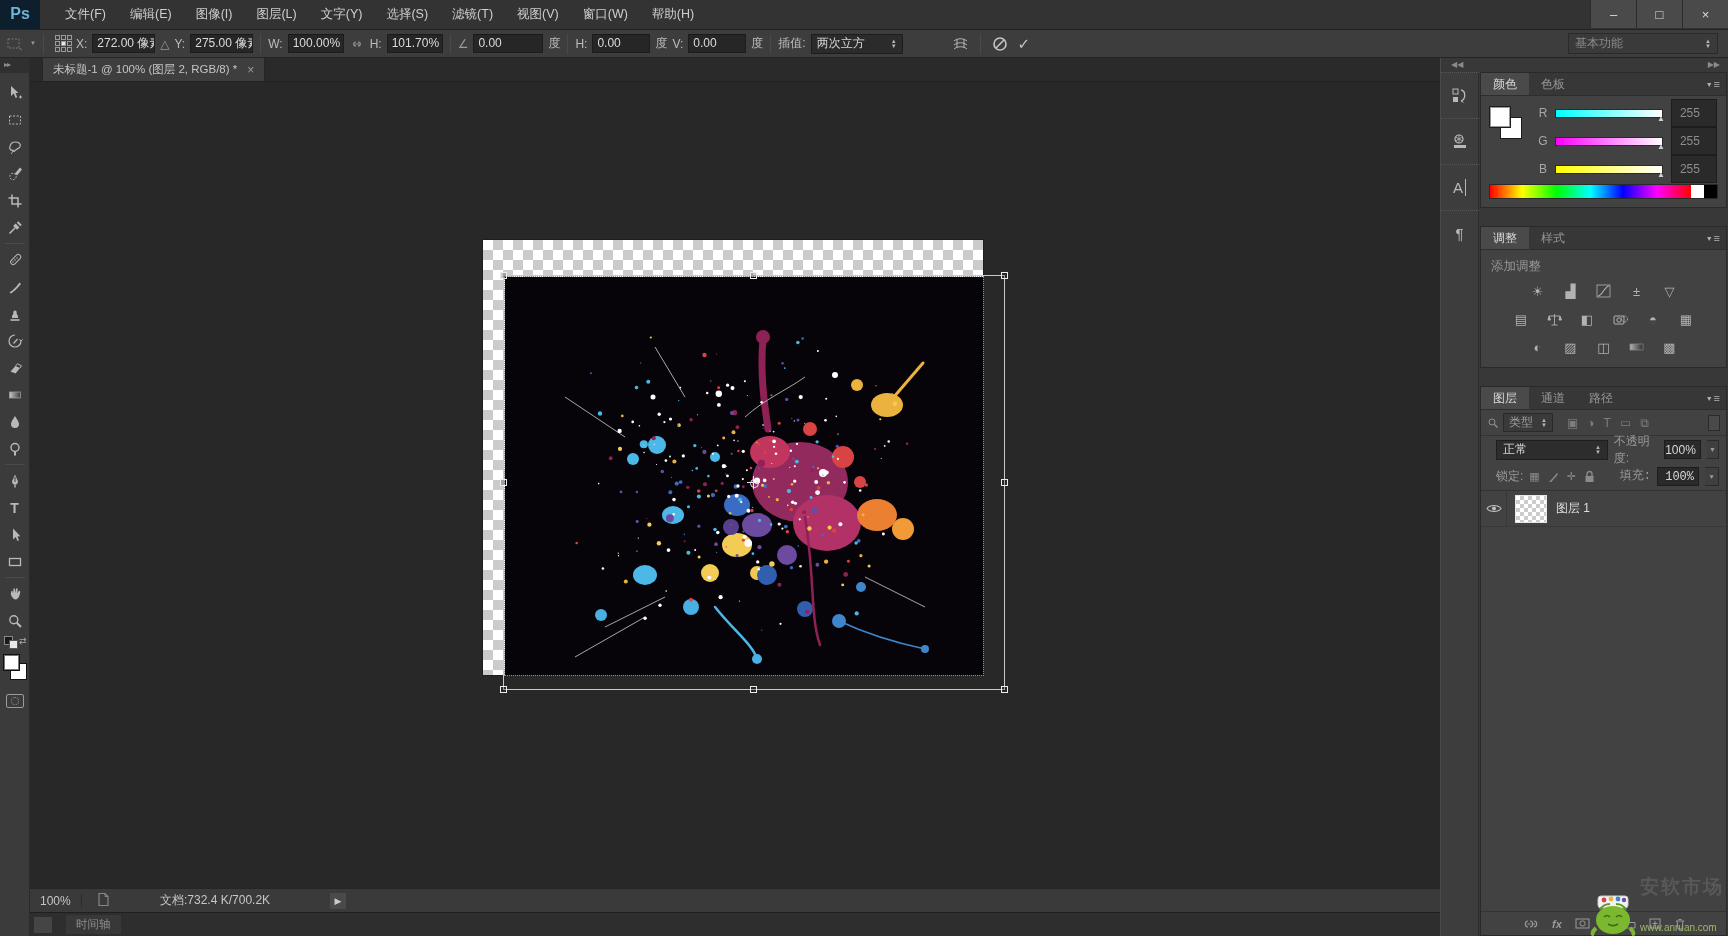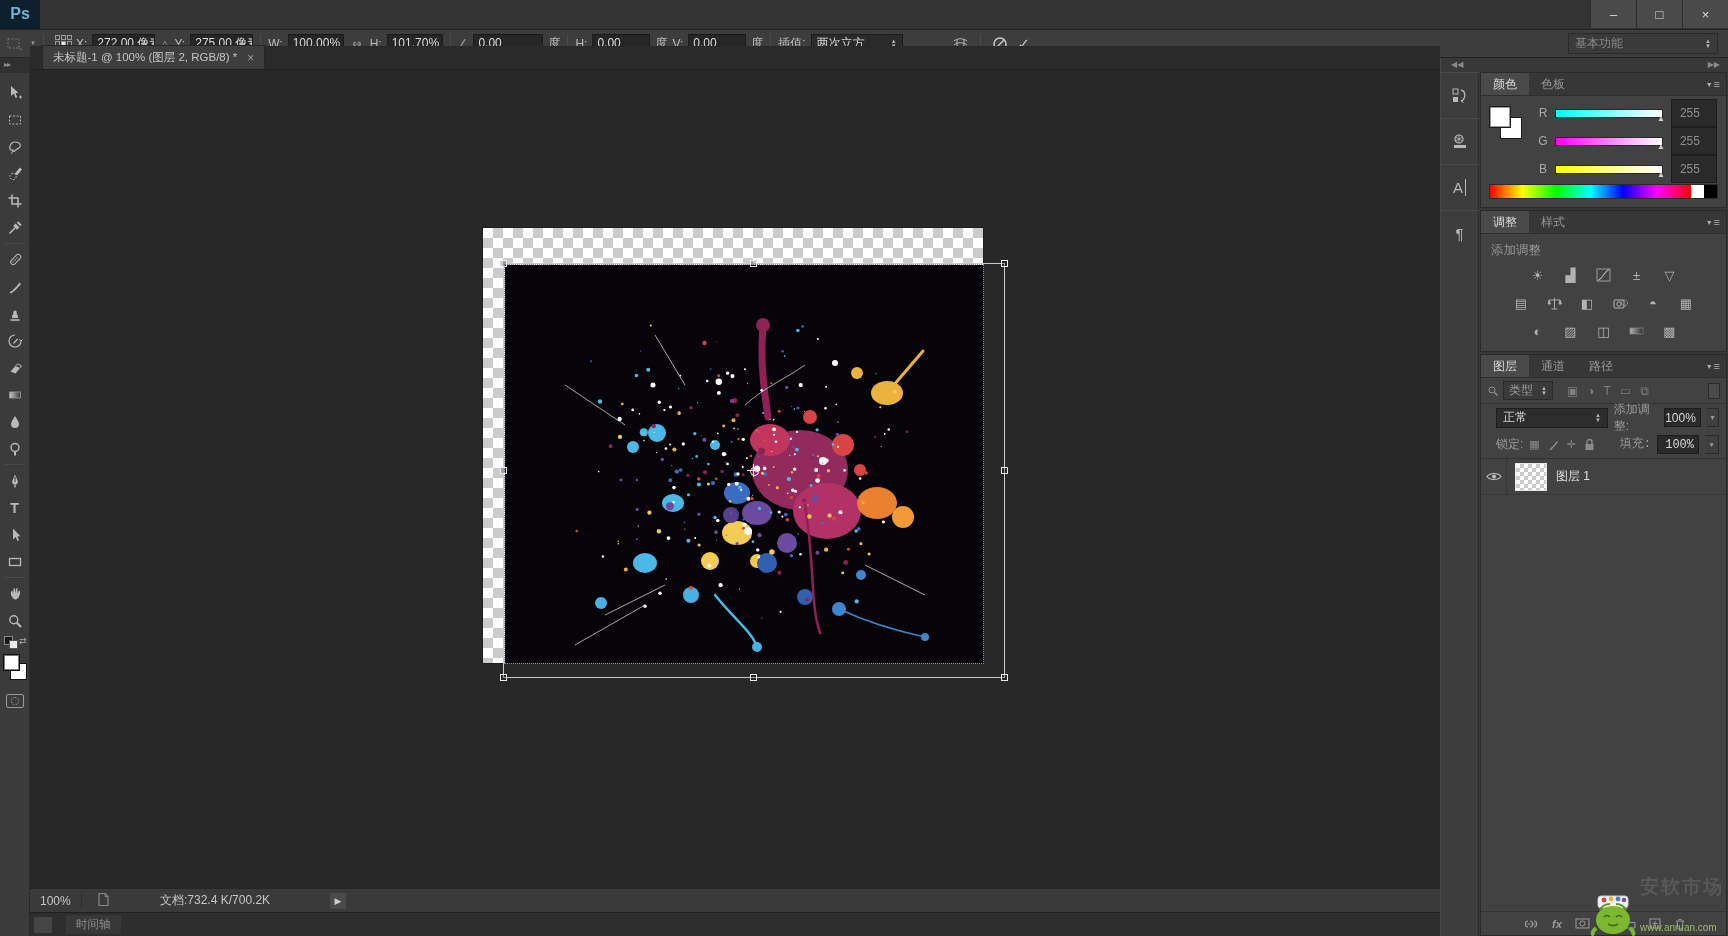--- a/index.html
+++ b/index.html
@@ -39,21 +39,21 @@
   .mini-fg { position:absolute; left:0; top:0; width:9px; height:9px; background:#1a1a1a; border:1px solid #888; }
   .mini-bg { position:absolute; left:5px; top:4px; width:9px; height:9px; background:#e8e8e8; border:1px solid #555; }
   .mini-swap { position:absolute; right:-1px; top:0; color:#aaa; font-size:9px; }
   .big-colors { width:26px; height:30px; position:relative; margin-top:2px; }
   .fg-swatch { position:absolute; left:1px; top:0; width:17px; height:17px; background:#ffffff; border:1px solid #111; box-shadow:0 0 0 1px #777 inset; }
   .bg-swatch { position:absolute; left:8px; top:9px; width:17px; height:17px; background:#ffffff; border:1px solid #111; }
   .quickmask { width:18px; height:14px; border:1px solid #9a9a9a; border-radius:2px; margin-top:10px; display:flex; align-items:center; justify-content:center; }
   .quickmask .qm-circle { width:8px; height:8px; border:1px dotted #9a9a9a; border-radius:50%; }
 
   
-  .canvas-col { position:absolute; left:30px; top:46px; width:1410px; bottom:0; }
+  .canvas-col { position:absolute; left:30px; top:58px; width:1410px; bottom:0; }
   .tabbar { position:absolute; left:0; top:0; right:0; height:24px; background:#2a2a2a; border-bottom:1px solid #202020; display:flex; align-items:flex-end; }
   .doc-tab { margin-left:12px; height:24px; background:#3e3e3e; border:1px solid #262626; border-bottom:none; display:flex; align-items:center; padding:0 10px; gap:10px; color:#c4c4c4; font-size:11.5px; }
   .doc-tab .tab-close { color:#9a9a9a; font-size:12px; }
   .canvas { position:absolute; left:0; top:24px; right:0; bottom:48px; background:#282828; overflow:hidden; }
 
   .doc { position:absolute; left:453px; top:158px; width:500px; height:435px;
          background-color:#fff;
          background-image:linear-gradient(45deg,#cbcbcb 25%,transparent 25%,transparent 75%,#cbcbcb 75%),linear-gradient(45deg,#cbcbcb 25%,transparent 25%,transparent 75%,#cbcbcb 75%);
          background-size:20px 20px; background-position:0 0,10px 10px;
          box-shadow:0 0 0 1px #1e1e1e; }
@@ -78,21 +78,21 @@
   .timelinebar { position:absolute; left:0; right:0; bottom:0; height:24px; background:#2e2e2e; border-top:1px solid #1f1f1f; display:flex; align-items:center; }
   .tl-box { width:18px; height:16px; background:#454545; margin-left:4px; }
   .tl-tab { margin-left:14px; color:#8c8c8c; font-size:11.5px; background:#383838; padding:2px 10px; }
 
   
   .dock { position:absolute; left:1440px; top:58px; right:0; bottom:0; background:#383838; border-left:1px solid #4a4a4a; }
   .dock-header { height:14px; display:flex; justify-content:space-between; color:#8a8a8a; font-size:8px; padding:2px 8px 0 10px; }
   .dock-body { position:absolute; left:0; top:14px; right:0; bottom:0; display:flex; }
   .dock-strip { width:38px; background:#3d3d3d; border-right:1px solid #2d2d2d; display:flex; flex-direction:column; align-items:center; }
   .strip-btn { width:38px; height:46px; display:flex; align-items:center; justify-content:center; color:#b8b8b8; border-top:1px dotted #565656; font-size:15px; }
-  .dock-panels { flex:1; display:flex; flex-direction:column; gap:2px; padding:0 1px; }
+  .dock-panels { flex:1; display:flex; flex-direction:column; gap:18px; padding:0 1px; }
   .panel { background:#424242; border:1px solid #2a2a2a; }
   .panel-tabs { height:23px; background:#373737; display:flex; align-items:stretch; border-bottom:1px solid #2e2e2e; }
   .ptab { padding:0 12px; display:flex; align-items:center; color:#969696; font-size:12px; }
   .ptab.active { background:#4a4a4a; color:#d8d8d8; }
   .panel-menu { margin-left:auto; display:flex; align-items:center; gap:1px; padding-right:6px; color:#b0b0b0; }
   .panel-menu .pm-caret { font-size:7px; } .panel-menu .pm-lines { font-size:11px; letter-spacing:0; }
 
   
   .color-body { position:relative; height:86px; }
   .cp-swatches { position:absolute; left:8px; top:10px; width:34px; height:34px; }
@@ -145,20 +145,32 @@
   .wm-title { font-size:19px; font-weight:bold; color:rgba(90,90,90,.95); letter-spacing:2px; }
   .wm-url { font-size:10px; color:#9fb868; margin-top:3px; }
 
   .nosel { user-select:none; }
 </style>
 </head>
 <body class="nosel">
 
 <div class="titlebar">
   <div class="ps-logo">Ps</div>
+  <div class="menus">
+    <span class="menu-item">文件(F)</span>
+    <span class="menu-item">编辑(E)</span>
+    <span class="menu-item">图像(I)</span>
+    <span class="menu-item">图层(L)</span>
+    <span class="menu-item">文字(Y)</span>
+    <span class="menu-item">选择(S)</span>
+    <span class="menu-item">滤镜(T)</span>
+    <span class="menu-item">视图(V)</span>
+    <span class="menu-item">窗口(W)</span>
+    <span class="menu-item">帮助(H)</span>
+  </div>
   <div class="win-controls">
     <div class="win-btn">–</div>
     <div class="win-btn">□</div>
     <div class="win-btn">×</div>
   </div>
 </div>
 
 <div class="optionsbar">
   <div class="tool-preset">
     <svg width="18" height="14" viewBox="0 0 18 14">
@@ -907,21 +919,21 @@
           <span class="filter-switch"></span>
         </div>
         <div class="blend-row">
           <div class="blend-dd">
             <span>正常</span>
             <span class="stack-arrows">
                 <span>▲</span>
                 <span>▼</span>
               </span>
           </div>
-          <span class="small-label" style="margin-left:auto">添加调整:</span>
+          <span class="small-label" style="margin-left:auto">不透明度:</span>
           <span class="val-box">100%</span>
           <span class="dd-btn">▼</span>
         </div>
         <div class="lock-row">
           <span class="small-label">锁定:</span>
           <div class="lock-icons">
             <span>▦</span>
             <svg width="11" height="12" viewBox="0 0 11 12">
                 <path d="M1 11 C3 9 6 6 9 2 L10 3 C7.5 6.5 5 9 3 11 Z" fill="#8b8b8b"></path>
               </svg>

